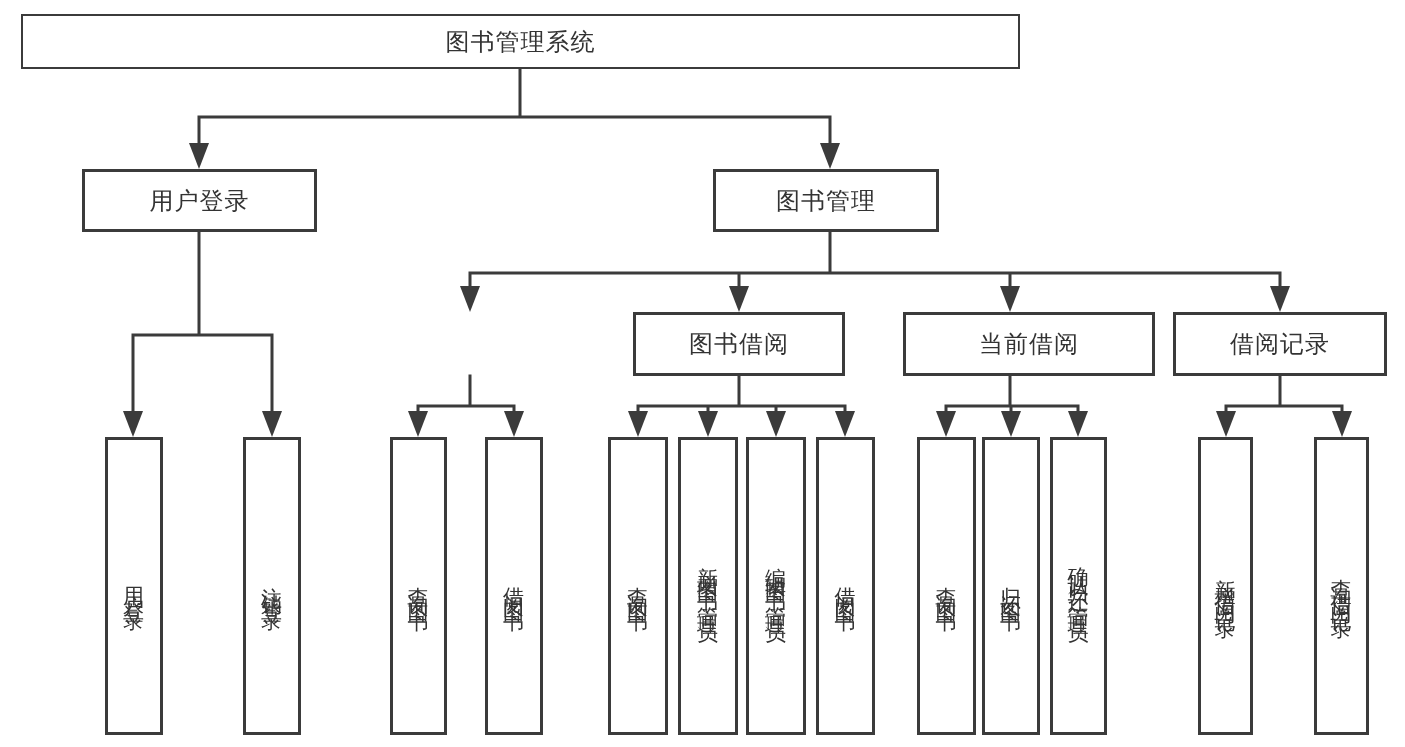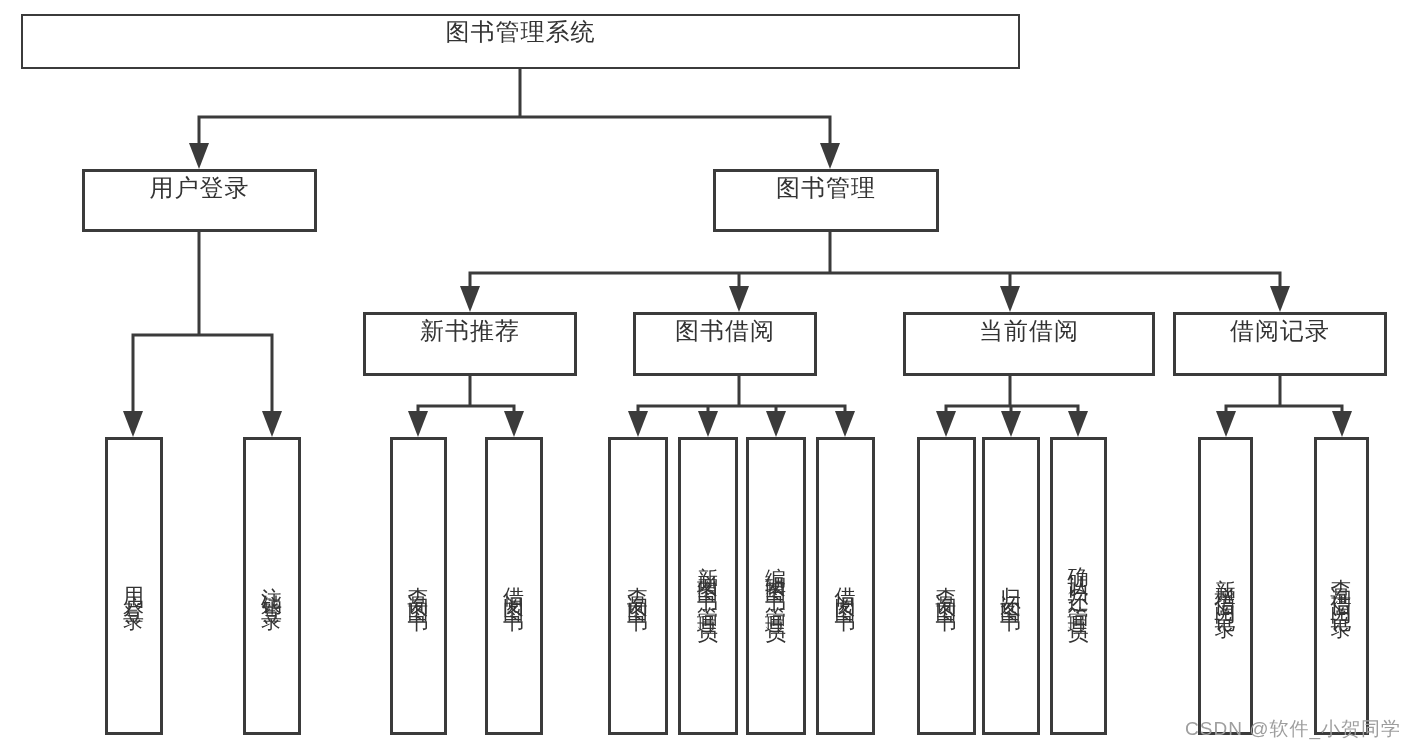--- a/index.html
+++ b/index.html
@@ -17,20 +17,21 @@
     left: 0; top: 0;
     width: 1405px; height: 747px;
     z-index: 1;
   }
   .node {
     position: absolute;
     box-sizing: border-box;
     background: #ffffff;
     border: 3px solid #3b3b3b;
     display: flex;
+    align-items: center;
     justify-content: center;
     z-index: 2;
     text-align: center;
   }
   .root {
     left: 21px; top: 14px; width: 999px; height: 55px;
     border-width: 2px;
     font-size: 24px;
     letter-spacing: 1px;
   }
@@ -104,24 +105,21 @@
     <span>图书管理系统</span>
   </div>
 
   <div class="node lvl2" style="left:82px;width:235px">
     <span>用户登录</span>
   </div>
   <div class="node lvl2" style="left:713px;width:226px">
     <span>图书管理</span>
   </div>
 
-  <div class="node lvl3" style="left:363px;width:214px">
-    <span>新书推荐</span>
-  </div>
-  <div class="node lvl3" style="left:633px;width:184px">
+  <div class="node lvl3" style="left:633px;width:212px">
     <span>图书借阅</span>
   </div>
   <div class="node lvl3" style="left:903px;width:252px">
     <span>当前借阅</span>
   </div>
   <div class="node lvl3" style="left:1173px;width:214px">
     <span>借阅记录</span>
   </div>
 
   <div class="node leaf" style="left:105px;width:58px">
@@ -161,15 +159,14 @@
     <span class="vtext">确认归还（管理员）</span>
   </div>
 
   <div class="node leaf" style="left:1198px;width:55px">
     <span class="vtext">新增借阅记录</span>
   </div>
   <div class="node leaf" style="left:1314px;width:55px">
     <span class="vtext">查询借阅记录</span>
   </div>
 
-  <div class="watermark">CSDN @软件_小贺同学</div>
 
 </div>
 
 </body></html>

